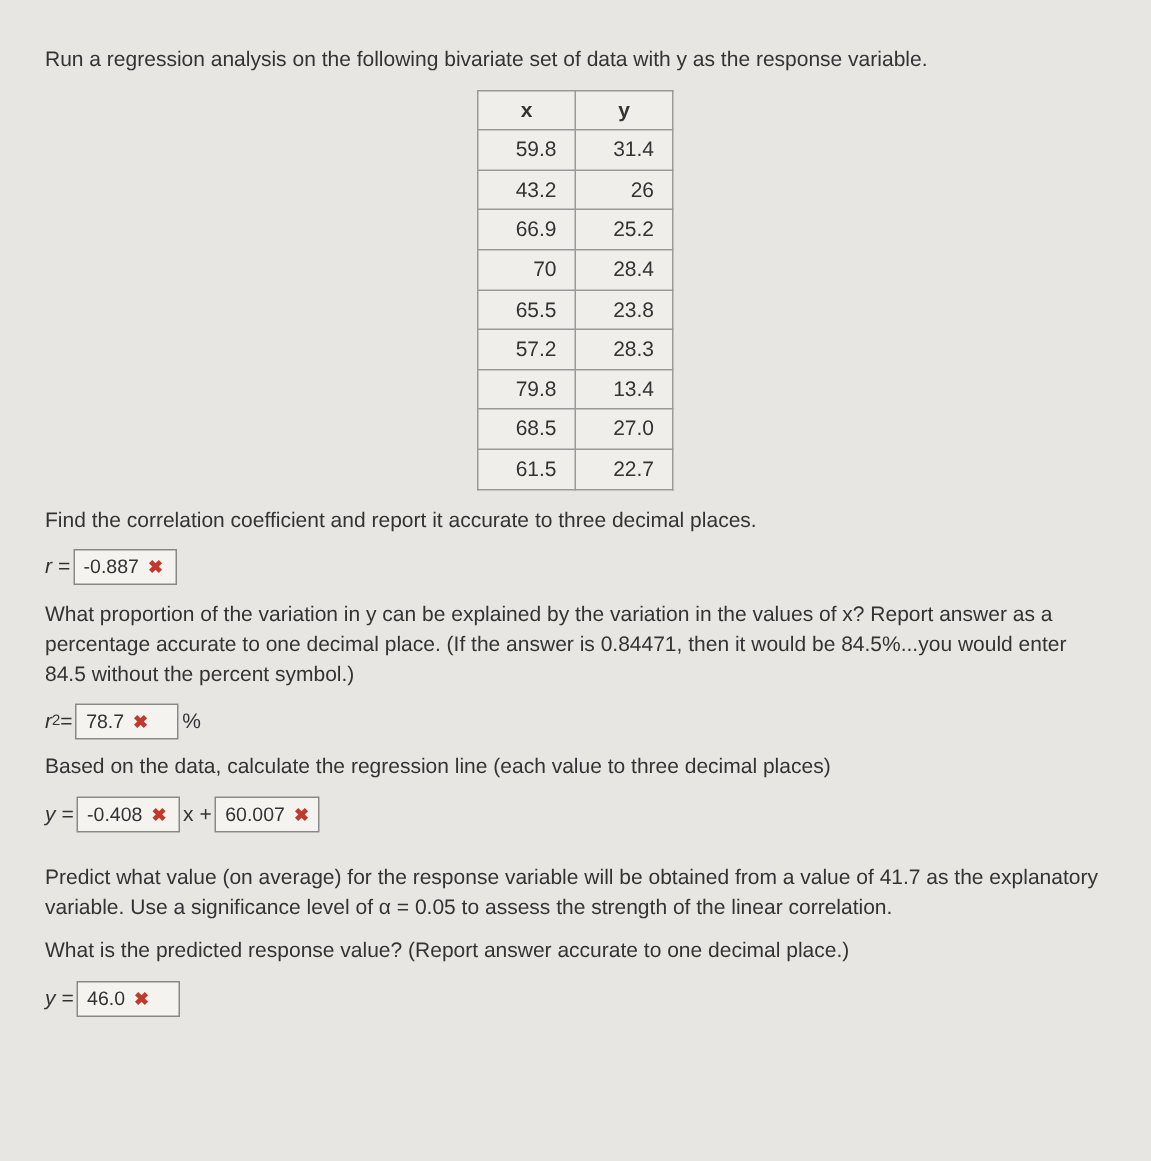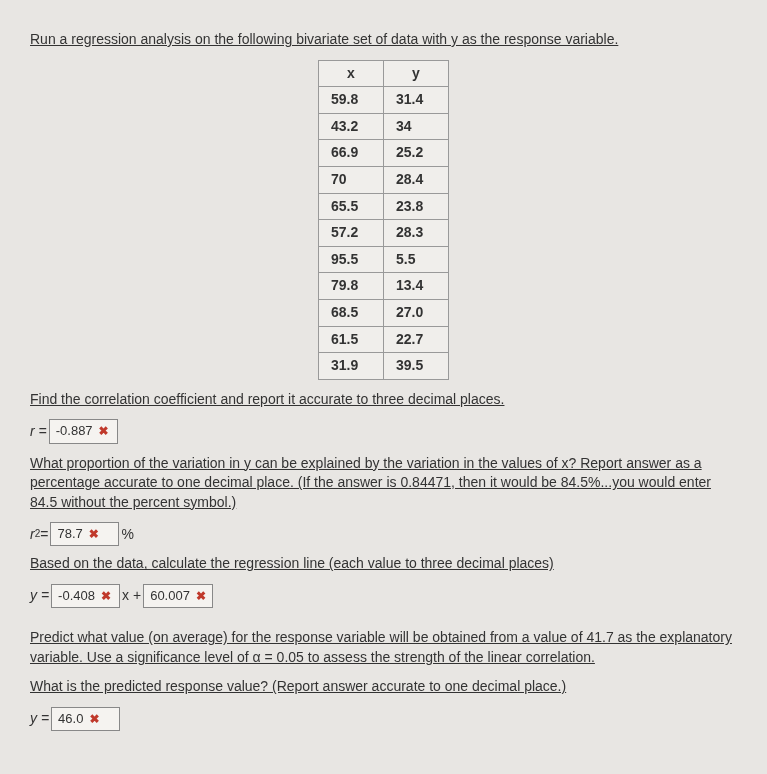--- a/index.html
+++ b/index.html
@@ -6,30 +6,31 @@
     margin: 0;
     padding: 20px 30px;
     width: 767px;
     box-sizing: border-box;
     font-family: "Helvetica Neue", Arial, sans-serif;
     font-size: 14px;
     color: #333;
     background: #e8e6e3;
     line-height: 1.4;
   }
-  p { margin: 10px 0; text-decoration: underline; }
+  p { margin: 10px 0; }
   .data-table {
     border-collapse: collapse;
     margin: 10px auto;
     background: #f0eeeb;
   }
   .data-table th, .data-table td {
     border: 1px solid #999;
     padding: 3px 12px;
-    font-weight: bold;
+    text-align: right;
+    font-weight: normal;
     font-size: 14px;
     min-width: 40px;
   }
   .data-table th {
     text-align: center;
     font-weight: bold;
   }
   .answer-box {
     display: inline-block;
     border: 1px solid #888;
@@ -69,57 +70,49 @@
       <th>y</th>
     </tr>
   </thead>
   <tbody id="table-body">
       <tr>
         <td>59.8</td>
         <td>31.4</td>
       </tr>
       <tr>
         <td>43.2</td>
-        <td>34</td>
+        <td>26</td>
       </tr>
       <tr>
         <td>66.9</td>
         <td>25.2</td>
       </tr>
       <tr>
         <td>70</td>
         <td>28.4</td>
       </tr>
       <tr>
         <td>65.5</td>
         <td>23.8</td>
       </tr>
       <tr>
         <td>57.2</td>
         <td>28.3</td>
       </tr>
       <tr>
-        <td>95.5</td>
-        <td>5.5</td>
-      </tr>
-      <tr>
         <td>79.8</td>
         <td>13.4</td>
       </tr>
       <tr>
         <td>68.5</td>
         <td>27.0</td>
       </tr>
       <tr>
         <td>61.5</td>
         <td>22.7</td>
-      </tr>
-      <tr>
-        <td>31.9</td>
-        <td>39.5</td>
       </tr>
     </tbody>
 </table>
 
 <p>Find the correlation coefficient and report it accurate to three decimal places.</p>
 <div class="eqline">
   <span class="italic">r =</span>
   <span class="answer-box">
     <span>-0.887</span>
     <span class="wrong-mark">✖</span>

